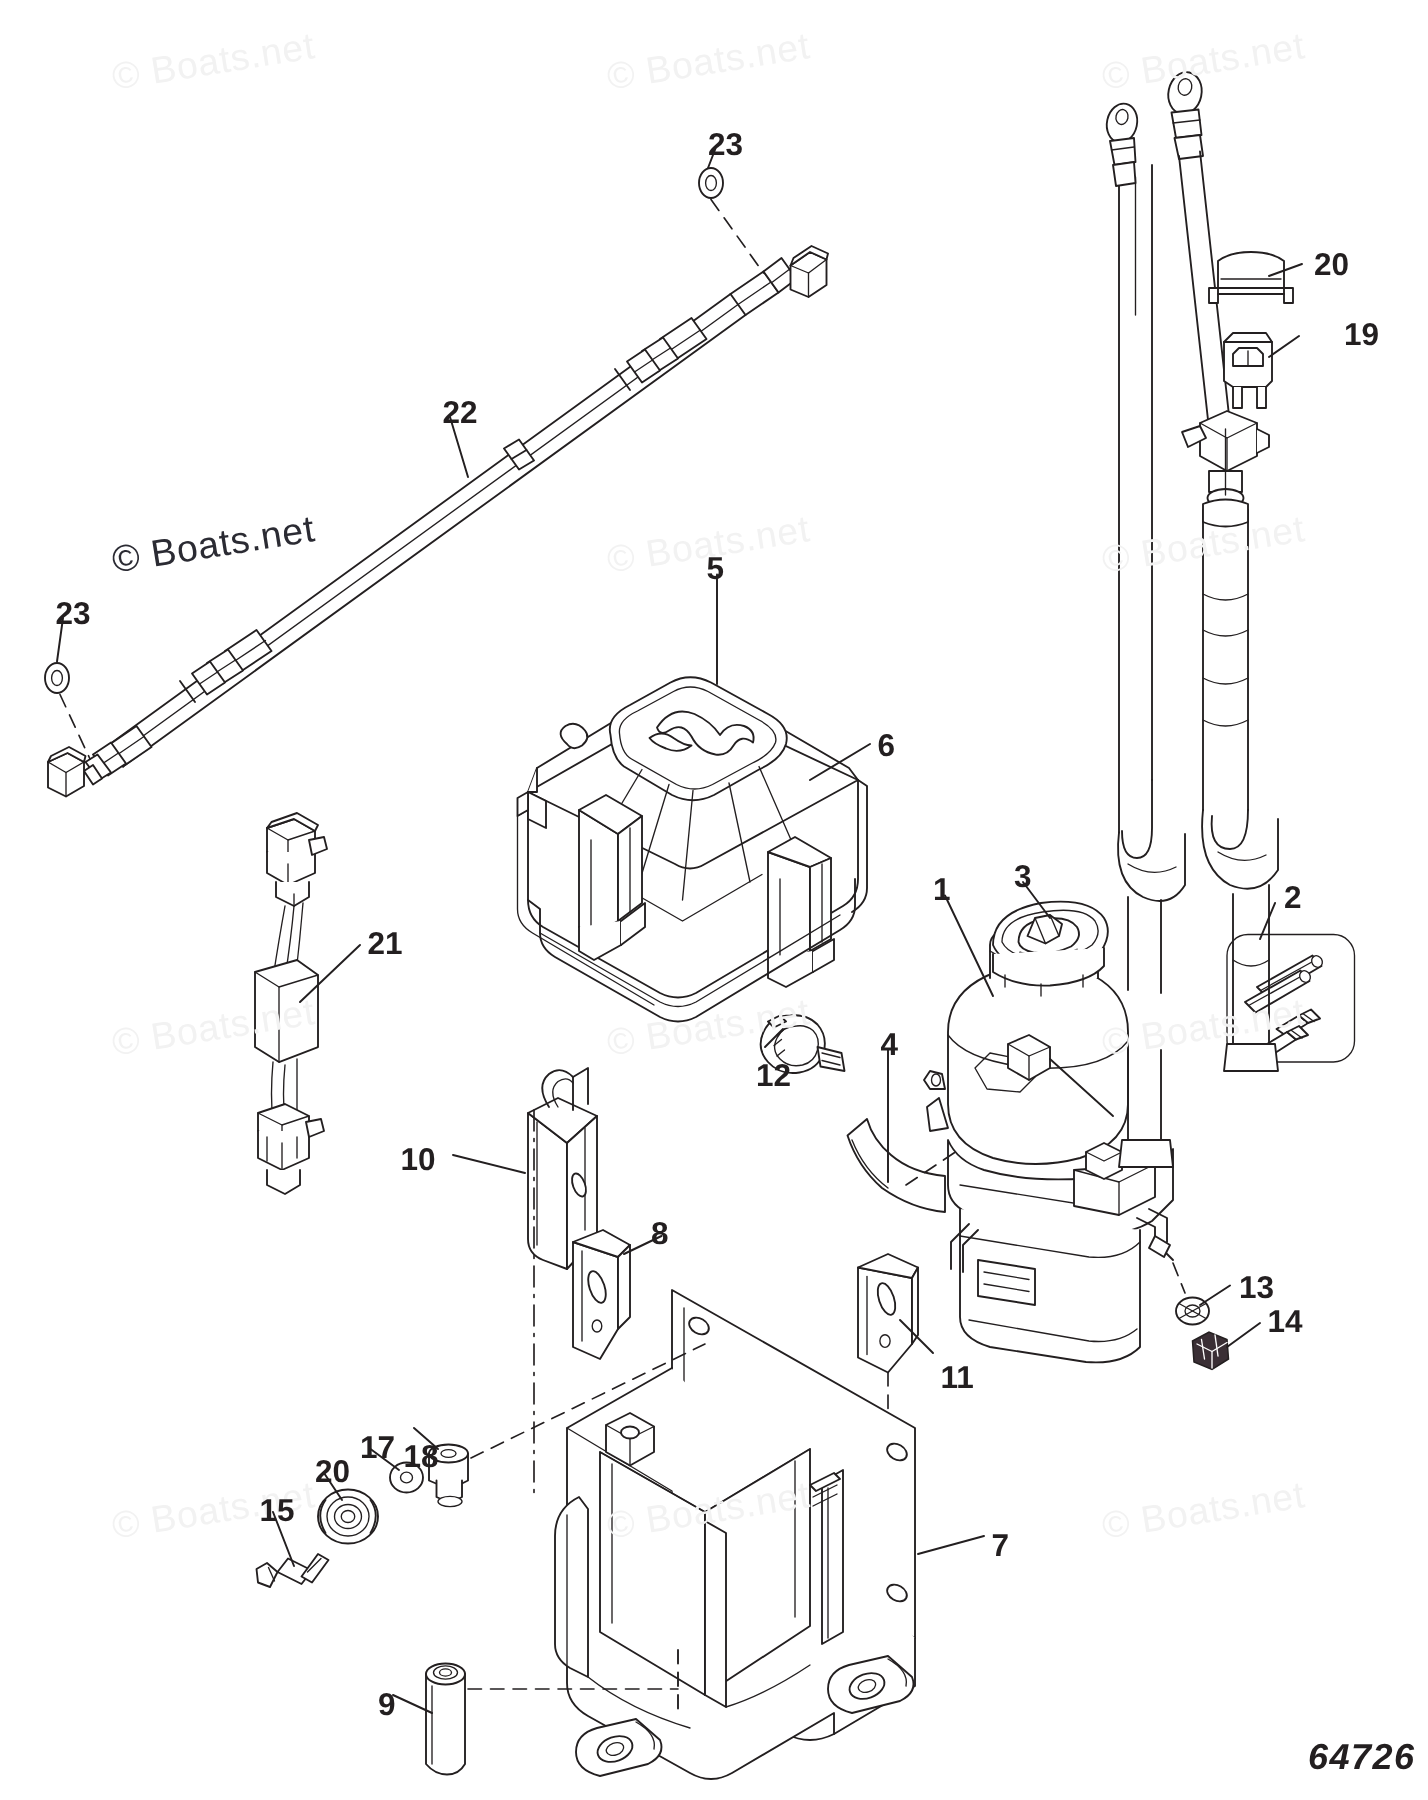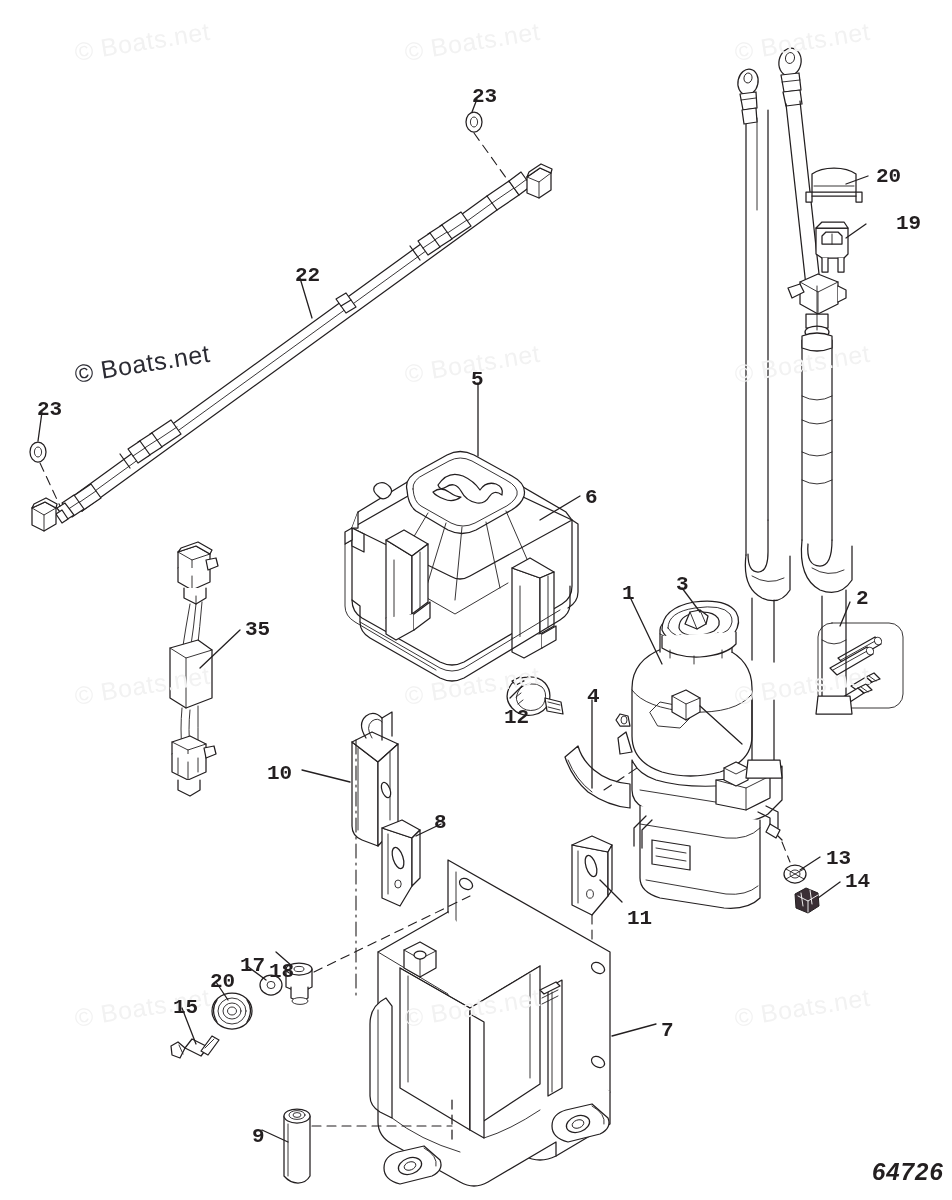--- a/index.html
+++ b/index.html
@@ -22,21 +22,21 @@
     transform:rotate(-9deg);
     transform-origin:left center;
     letter-spacing:.5px;
     user-select:none;
     pointer-events:none;
   }
   .wm.dark{color:#2b2b33;font-weight:400;}
   
   .num{
     position:absolute;
-    font-family:Liberation Mono, monospace;
+    font-family:Liberation Sans, sans-serif;
     font-weight:bold;
     font-size:21px;
     color:#231f20;
     line-height:1;
     white-space:nowrap;
   }
   .dnum{
     position:absolute;
     font-family:"Liberation Sans", sans-serif;
     font-weight:bold;
@@ -632,21 +632,21 @@
       <div class="num" style="left: 627px; top: 908px;">11</div>
       <div class="num" style="left: 504px; top: 707px;">12</div>
       <div class="num" style="left: 826px; top: 848px;">13</div>
       <div class="num" style="left: 845px; top: 871px;">14</div>
       <div class="num" style="left: 173px; top: 997px;">15</div>
       <div class="num" style="left: 210px; top: 971px;">20</div>
       <div class="num" style="left: 240px; top: 955px;">17</div>
       <div class="num" style="left: 269px; top: 941px; margin-top: 20px;">18</div>
       <div class="num" style="left: 872px; top: 213px; margin-left: 24px;">19</div>
       <div class="num" style="left: 876px; top: 166px;">20</div>
-      <div class="num" style="left: 245px; top: 619px;">35</div>
+      <div class="num" style="left: 245px; top: 619px;">21</div>
       <div class="num" style="left: 295px; top: 265px;">22</div>
       <div class="num" style="left: 472px; top: 86px;">23</div>
       <div class="num" style="left: 37px; top: 399px;">23</div>
     </div>
 
   <div class="dnum" style="left:872px; top:1158px;">64726</div>
 
 </div>
 
 </body></html>

